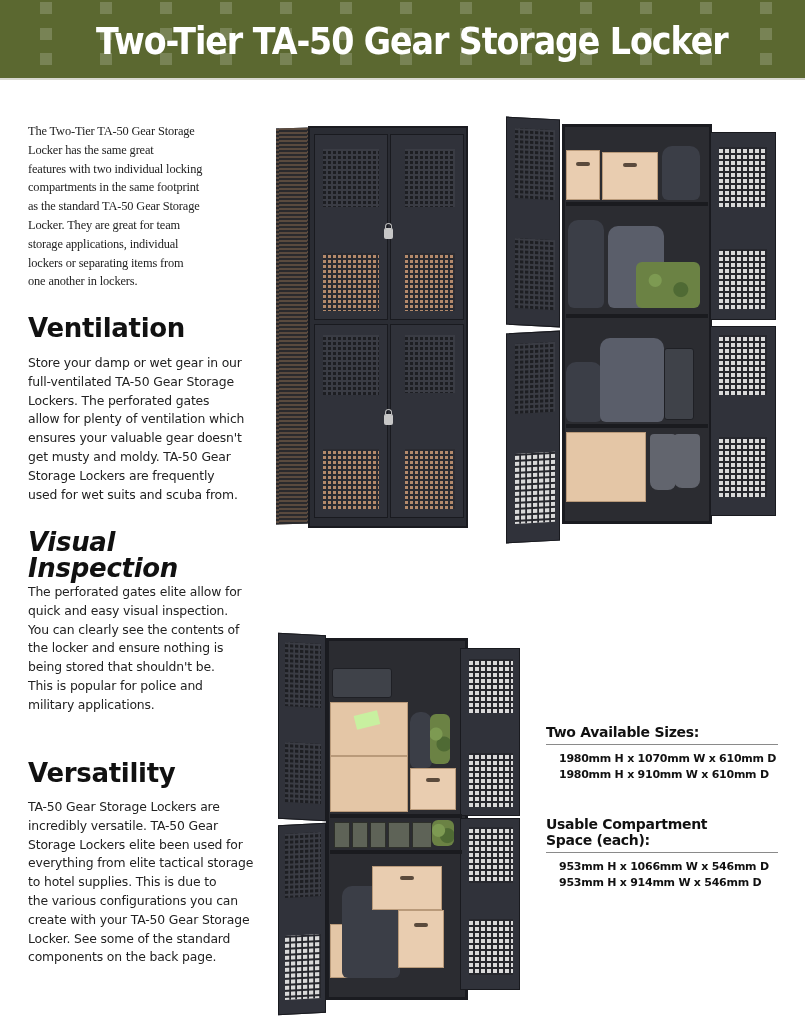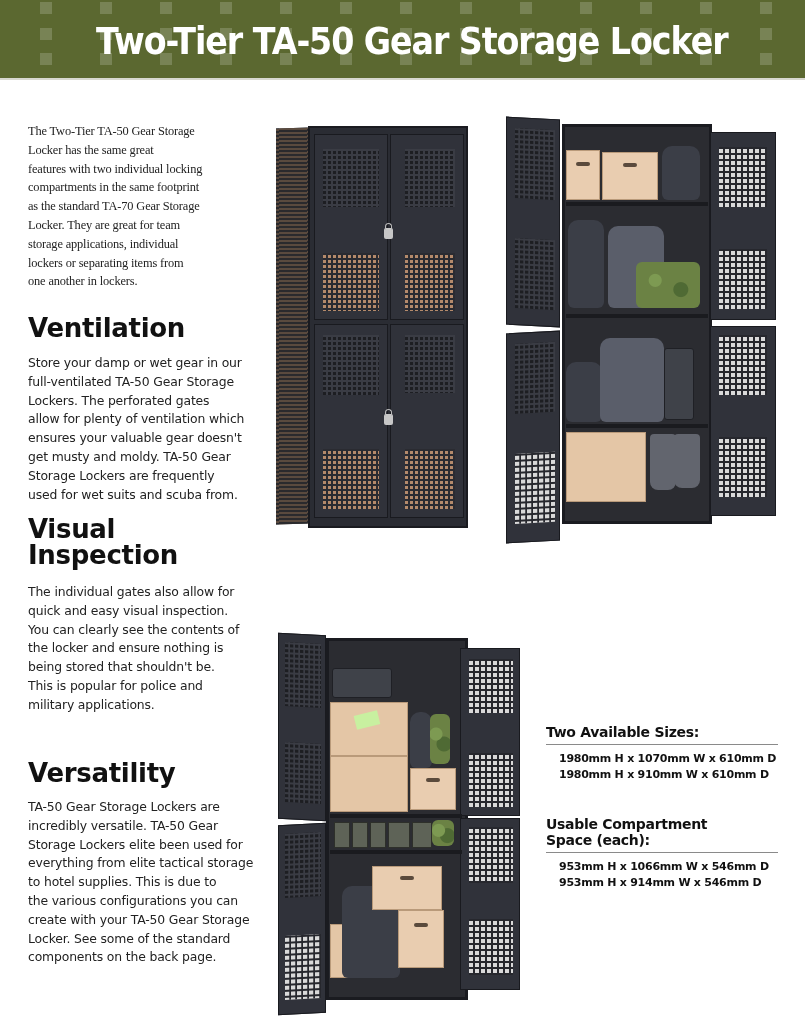--- a/index.html
+++ b/index.html
@@ -134,42 +134,42 @@
     </div>
   <div class="title">Two-Tier TA-50 Gear Storage Locker</div>
 </div>
 <div class="header-rule"></div>
 
 <div class="col-text para" style="top:122px;font-family:Liberation Serif, serif;">
   <span>The Two-Tier TA-50 Gear Storage</span>
   <span>Locker has the same great</span>
   <span>features with two individual locking</span>
   <span>compartments in the same footprint</span>
-  <span>as the standard TA-70 Gear Storage</span>
+  <span>as the standard TA-50 Gear Storage</span>
   <span>Locker. They are great for team</span>
   <span>storage applications, individual</span>
   <span>lockers or separating items from</span>
   <span>one another in lockers.</span>
 </div>
 
 <div class="col-text h2" style="top:315px;">Ventilation</div>
 <div class="col-text para" style="top:354px;">
   <span>Store your damp or wet gear in our</span>
   <span>full-ventilated TA-50 Gear Storage</span>
   <span>Lockers. The perforated gates</span>
   <span>allow for plenty of ventilation which</span>
   <span>ensures your valuable gear doesn't</span>
   <span>get musty and moldy. TA-50 Gear</span>
   <span>Storage Lockers are frequently</span>
   <span>used for wet suits and scuba from.</span>
 </div>
 
-<div class="col-text h2" style="top:516px;">Visual Inspection</div>
+<div class="col-text h2" style="top:529px;font-style:italic;">Visual Inspection</div>
 <div class="col-text para" style="top:583px;">
-  <span>The individual gates also allow for</span>
+  <span>The perforated gates elite allow for</span>
   <span>quick and easy visual inspection.</span>
   <span>You can clearly see the contents of</span>
   <span>the locker and ensure nothing is</span>
   <span>being stored that shouldn't be.</span>
   <span>This is popular for police and</span>
   <span>military applications.</span>
 </div>
 
 <div class="col-text h2" style="top:760px;">Versatility</div>
 <div class="col-text para" style="top:798px;">

